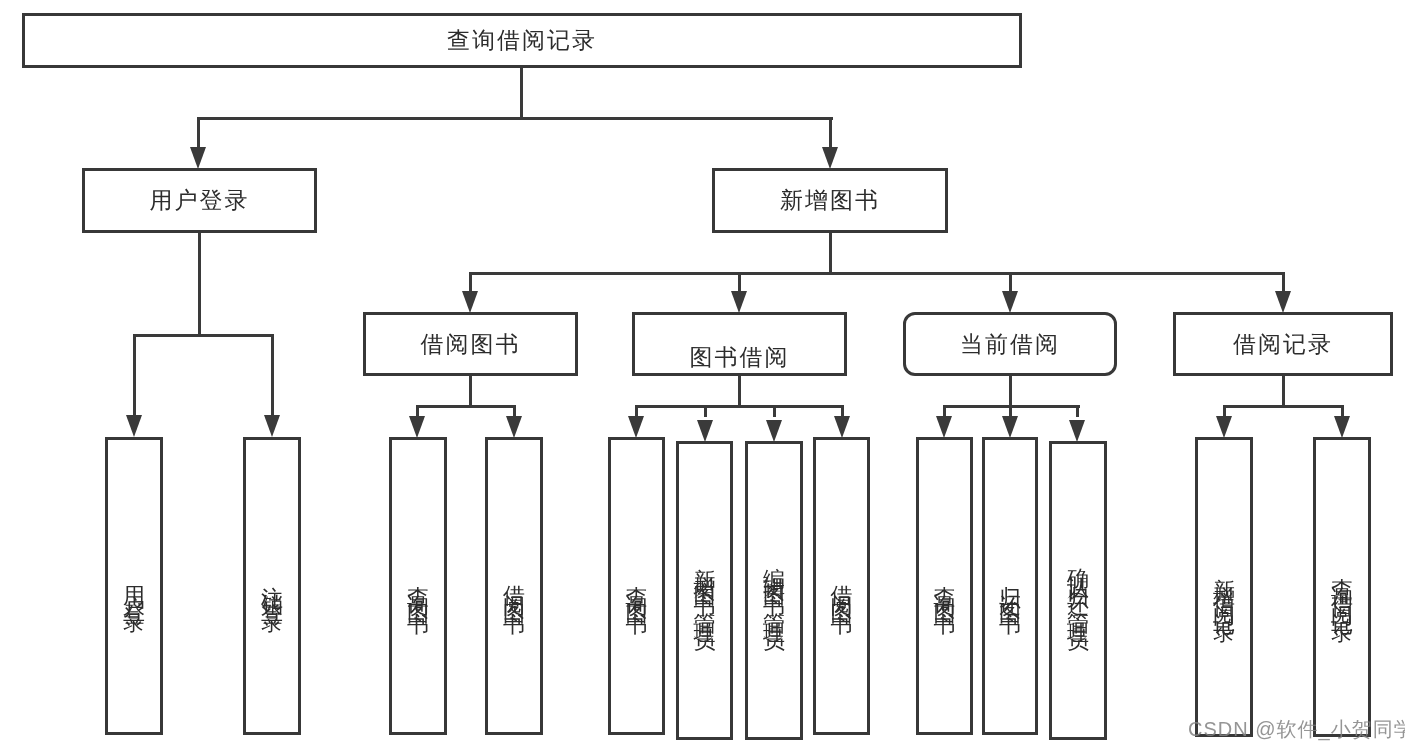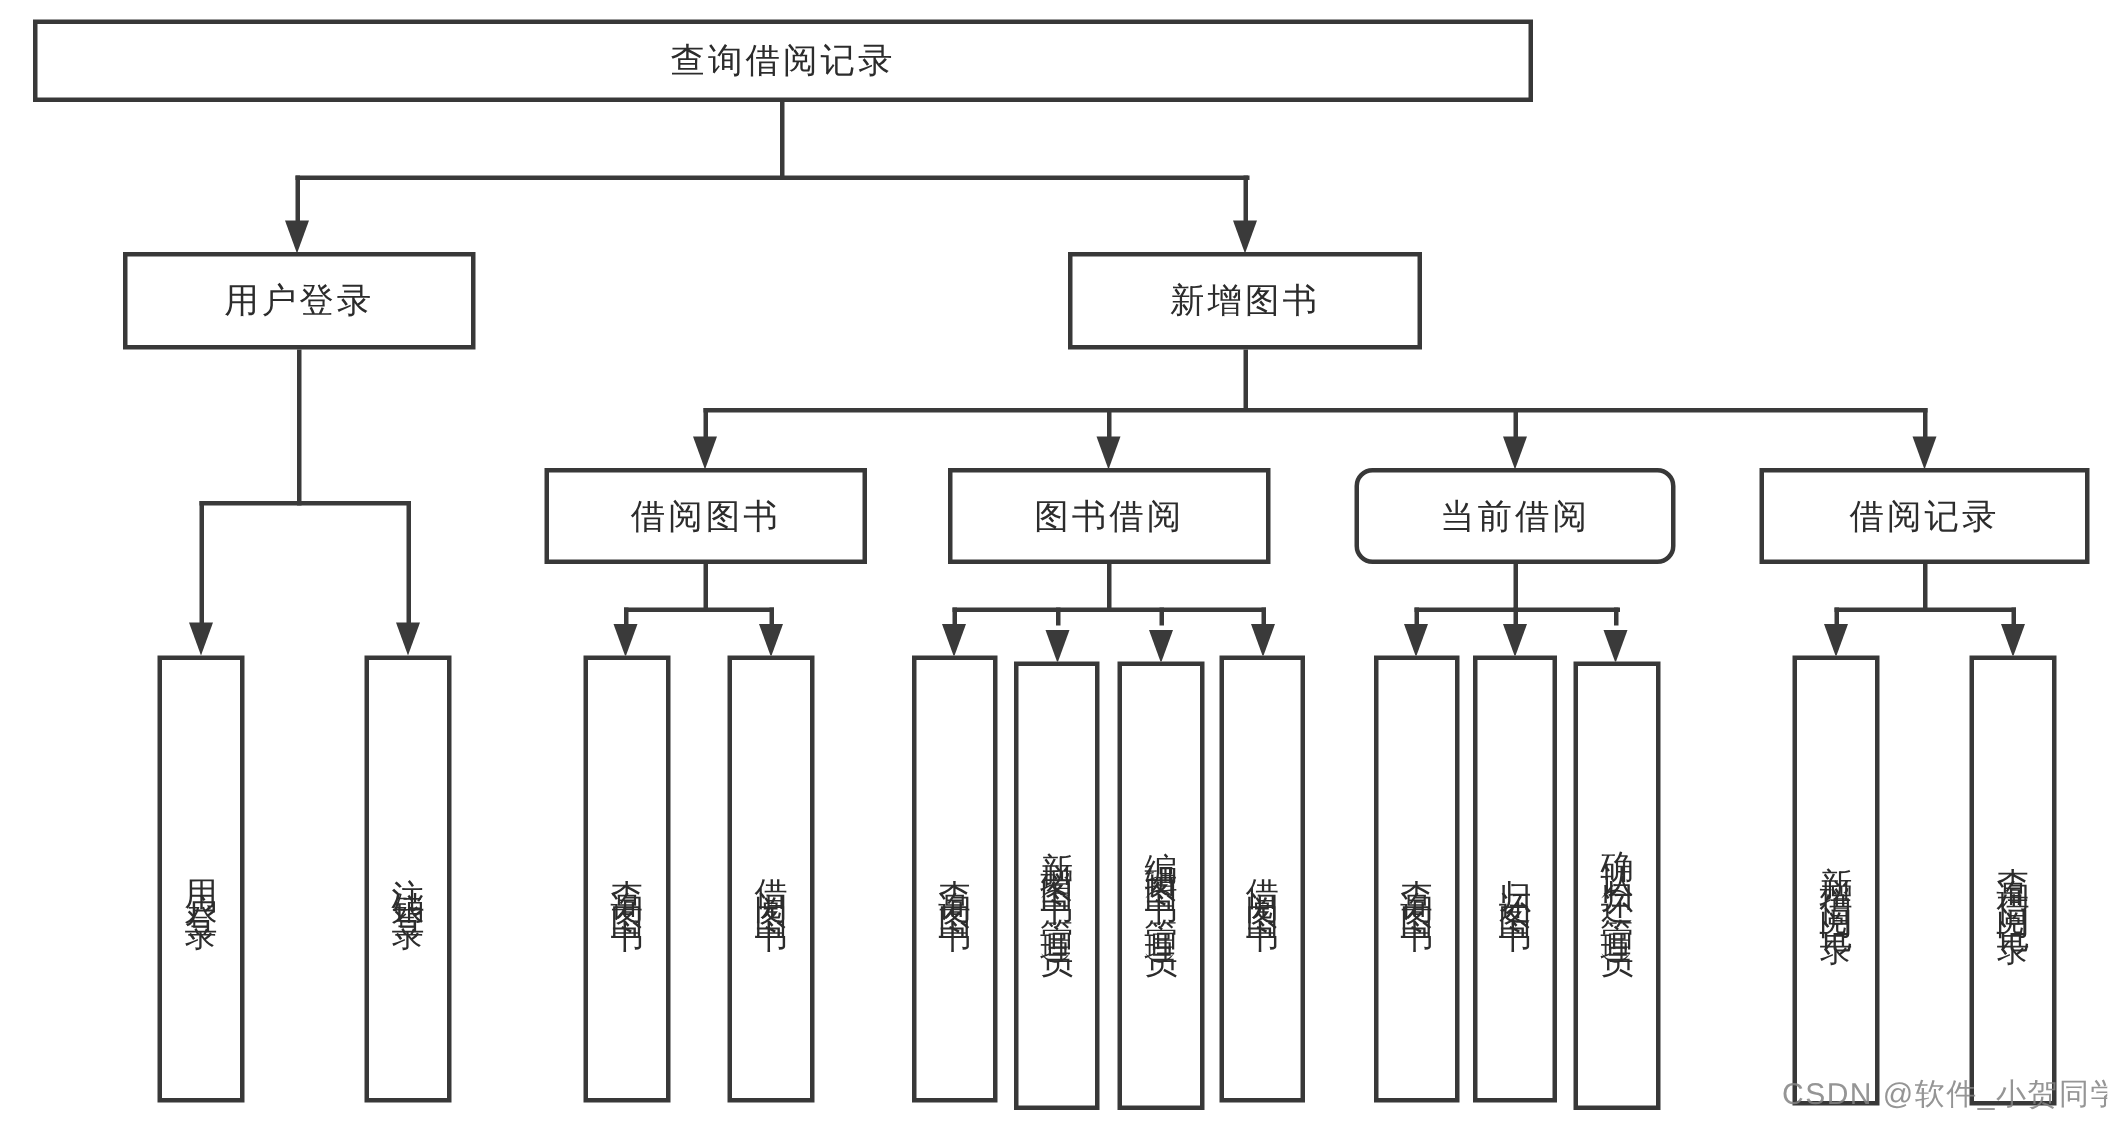--- a/index.html
+++ b/index.html
@@ -68,21 +68,21 @@
   <div class="line" style="left:738px;top:272px;width:3px;height:20px;"></div>
   <div class="arrow" style="left:731px;top:291px;"></div>
   <div class="line" style="left:1009px;top:272px;width:3px;height:20px;"></div>
   <div class="arrow" style="left:1002px;top:291px;"></div>
   <div class="line" style="left:1282px;top:272px;width:3px;height:20px;"></div>
   <div class="arrow" style="left:1275px;top:291px;"></div>
 
   <div class="box hbox" style="left:363px;top:312px;width:215px;height:64px;">
     <span>借阅图书</span>
   </div>
-  <div class="box hbox" style="left:632px;top:312px;width:215px;height:64px;">
+  <div class="box hbox" style="left:632px;top:312px;width:215px;height:64px;align-items:flex-end;">
     <span>图书借阅</span>
   </div>
   <div class="box hbox" style="left:903px;top:312px;width:214px;height:64px;border-radius:12px;">
     <span>当前借阅</span>
   </div>
   <div class="box hbox" style="left:1173px;top:312px;width:220px;height:64px;">
     <span>借阅记录</span>
   </div>
 
   <div class="line" style="left:469px;top:376px;width:3px;height:32px;"></div>

